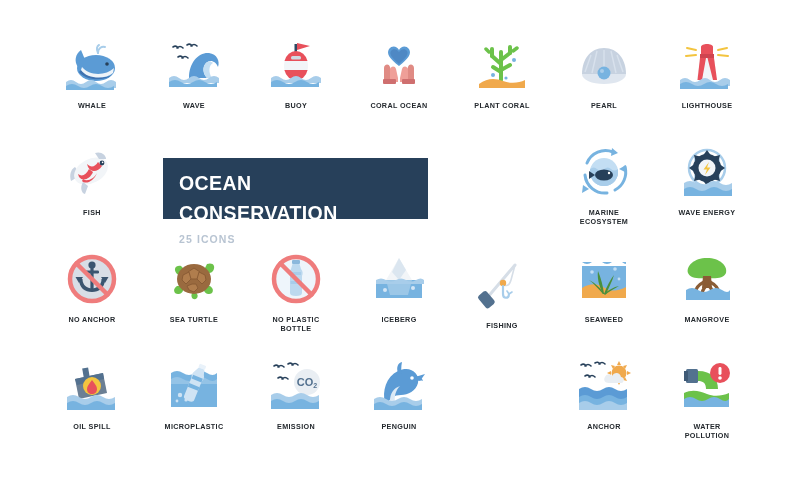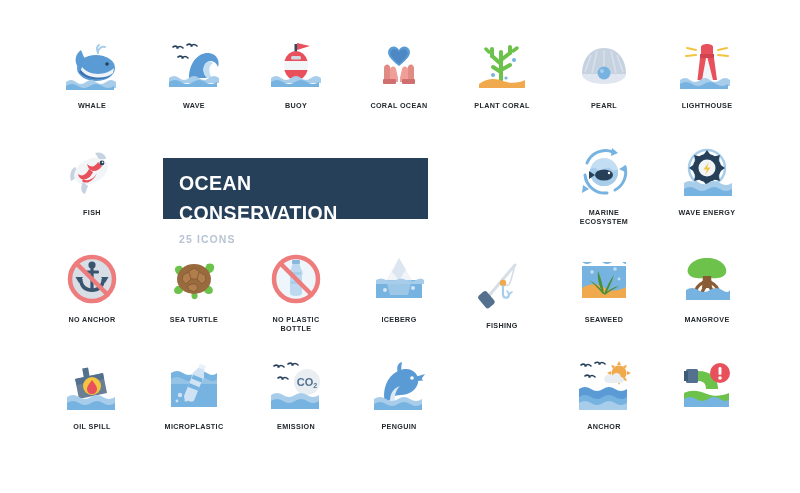--- a/index.html
+++ b/index.html
@@ -511,20 +511,22 @@
           <rect x="8" y="16" width="4" height="10" fill="#3f5a76"></rect>
           <path d="M22 16 C36 16 42 24 42 34 L30 34 C30 28 27 26 22 26 Z" fill="#6cc24a"></path>
           <path d="M22 34 C34 34 38 40 42 44 L10 44 L10 34 Z" fill="#6cc24a" opacity="0"></path>
           <path d="M8 38 C16 34 24 36 31 39 C38 42 46 41 53 38 L53 46 L8 46 Z" fill="#6cc24a"></path>
           <path d="M8 44 q6 -4 12 0 t12 0 t12 0 t9 0 l0 8 l-45 0 Z" fill="#77b3e0"></path>
           <circle cx="44" cy="18" r="10" fill="#e8505b"></circle>
           <rect x="42.5" y="12" width="3" height="8" rx="1.4" fill="#ffffff"></rect>
           <circle cx="44" cy="23" r="1.8" fill="#ffffff"></circle>
         </svg>
       </div>
+      <div class="label">WATER
+POLLUTION</div>
     </div>
 
   </div>
 
   <div class="banner">
     <div class="banner-title">OCEAN CONSERVATION</div>
     <div class="banner-sub">25 ICONS</div>
   </div>
 
 </div>

